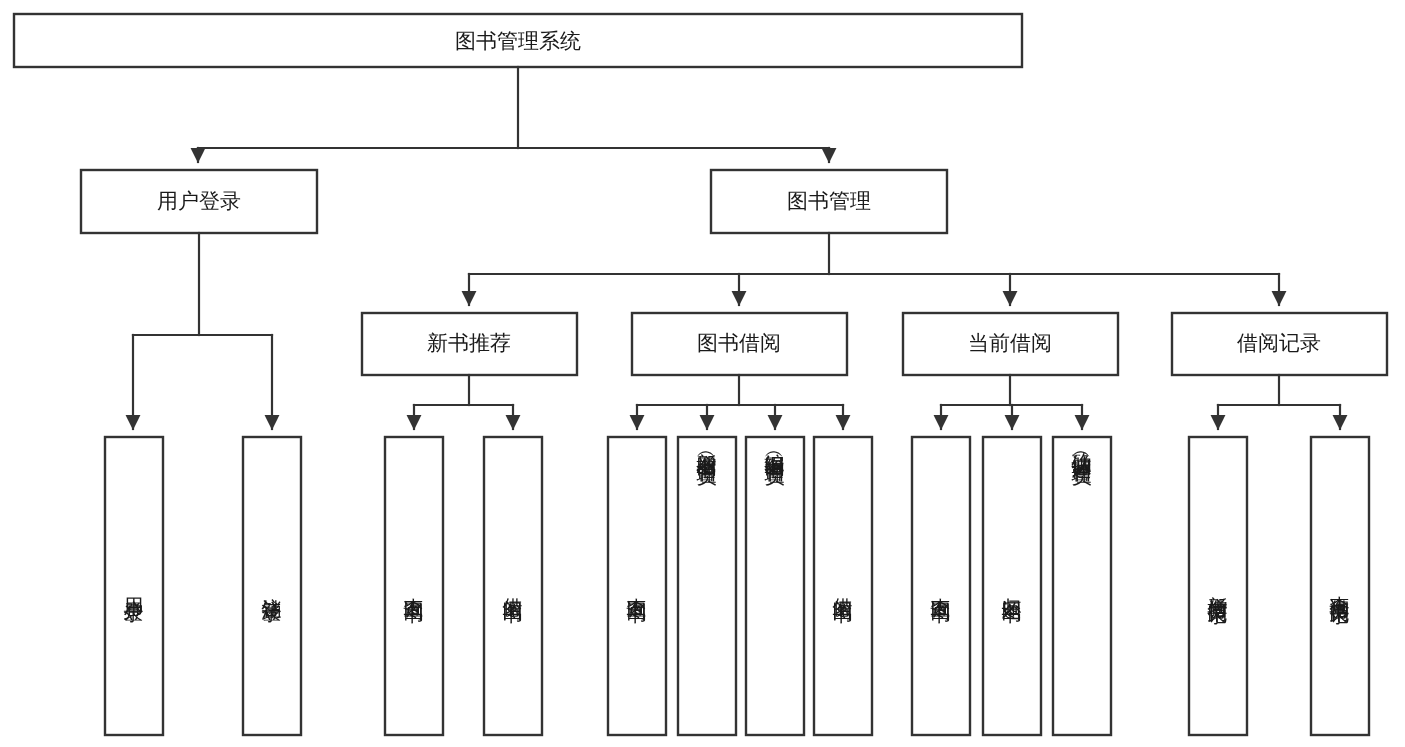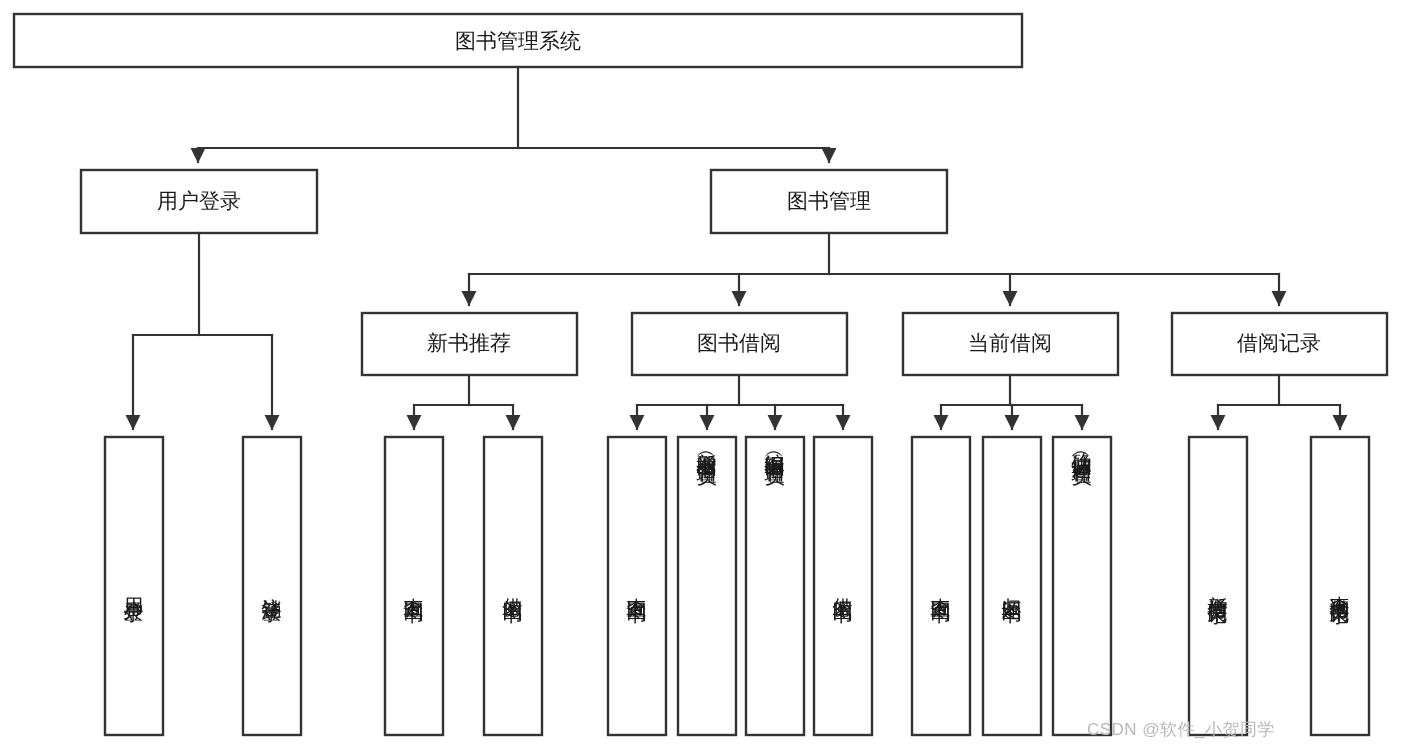--- a/index.html
+++ b/index.html
@@ -213,15 +213,14 @@
     <span class="leaf-label">确认归还（管理员）</span>
   </div>
 
   <div class="leaf-label-wrap" style="left:1189px; top:437px; width:58px; height:298px;">
     <span class="leaf-label">新增借阅记录</span>
   </div>
   <div class="leaf-label-wrap" style="left:1311px; top:437px; width:58px; height:298px;">
     <span class="leaf-label">查询借阅记录</span>
   </div>
 
-  <div class="watermark">CSDN @软件_小贺同学</div>
 
 </div>
 
 </body></html>

